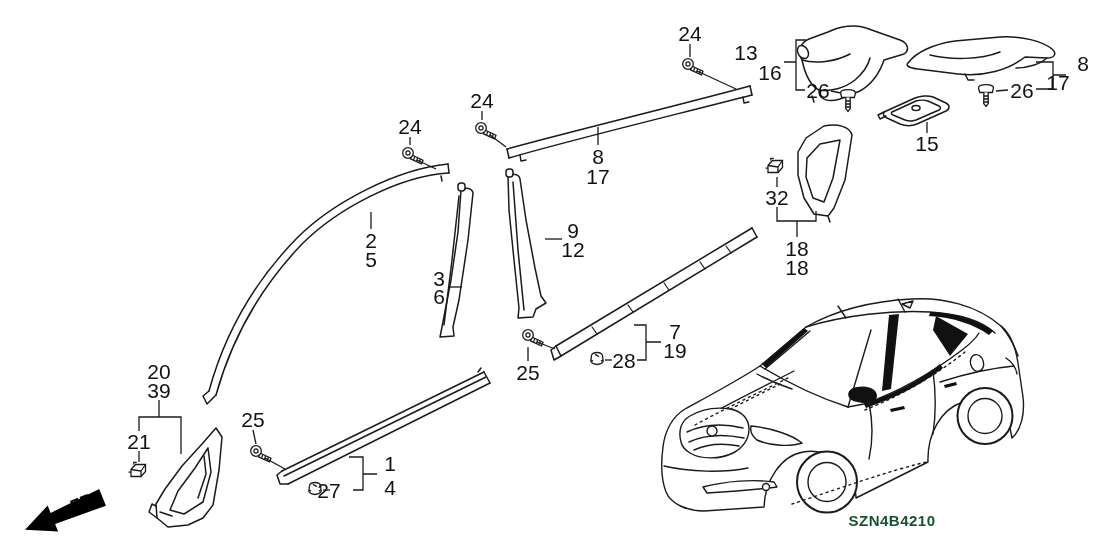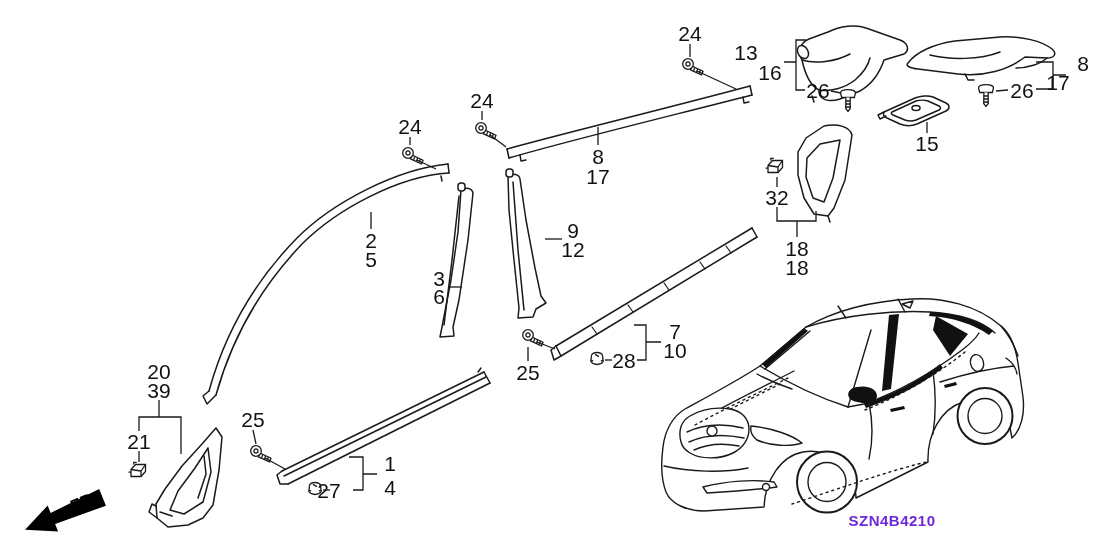--- a/index.html
+++ b/index.html
@@ -2,21 +2,21 @@
 <html><head>
 <meta charset="utf-8">
 <style>
   html,body{margin:0;padding:0;background:#fff;}
   .stage{position:relative;width:1108px;height:553px;background:#fff;overflow:hidden;
          font-family:"Liberation Sans",sans-serif;}
   .stage svg{position:absolute;left:0;top:0;}
   .co{position:absolute;transform:translate(-50%,-50%);font:400 21px/1 "Liberation Sans",sans-serif;
       color:#111;white-space:nowrap;}
   .code{position:absolute;transform:translate(-50%,-50%);font:700 15px/1 "Liberation Sans",sans-serif;
-      color:#6d28d9;letter-spacing:.5px;}
+      color:#14532d;letter-spacing:.5px;}
   .fr{position:absolute;transform:translate(-50%,-50%) rotate(-22deg);
       font:700 17px/1 "Liberation Sans",sans-serif;color:#000;}
 </style>
 </head>
 <body>
 
 <div class="stage">
 
 <svg width="1108" height="553" viewBox="0 0 1108 553">
   <defs>
@@ -229,21 +229,21 @@
   <span class="co" style="left:777px;top:197px">32</span>
   <span class="co" style="left:797px;top:248px">18</span>
   <span class="co" style="left:797px;top:267px">18</span>
   <span class="co" style="left:573px;top:230px">9</span>
   <span class="co" style="left:573px;top:249px">12</span>
   <span class="co" style="left:371px;top:240px">2</span>
   <span class="co" style="left:371px;top:259px">5</span>
   <span class="co" style="left:439px;top:278px">3</span>
   <span class="co" style="left:439px;top:296px">6</span>
   <span class="co" style="left:675px;top:331px">7</span>
-  <span class="co" style="left:675px;top:350px">10</span>
+  <span class="co" style="left:675px;top:350px">19</span>
   <span class="co" style="left:528px;top:372px">25</span>
   <span class="co" style="left:624px;top:360px">28</span>
   <span class="co" style="left:159px;top:371px">20</span>
   <span class="co" style="left:159px;top:390px">39</span>
   <span class="co" style="left:139px;top:441px">21</span>
   <span class="co" style="left:253px;top:419px">25</span>
   <span class="co" style="left:390px;top:463px">1</span>
   <span class="co" style="left:390px;top:487px">4</span>
   <span class="co" style="left:329px;top:490px">27</span>
 

